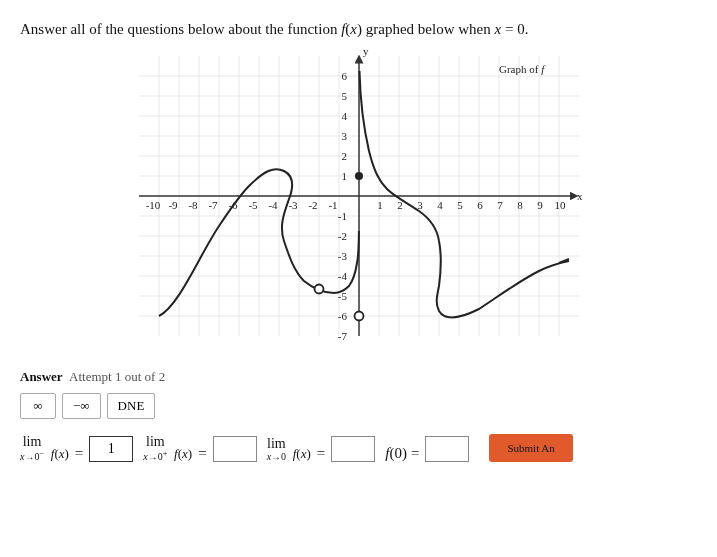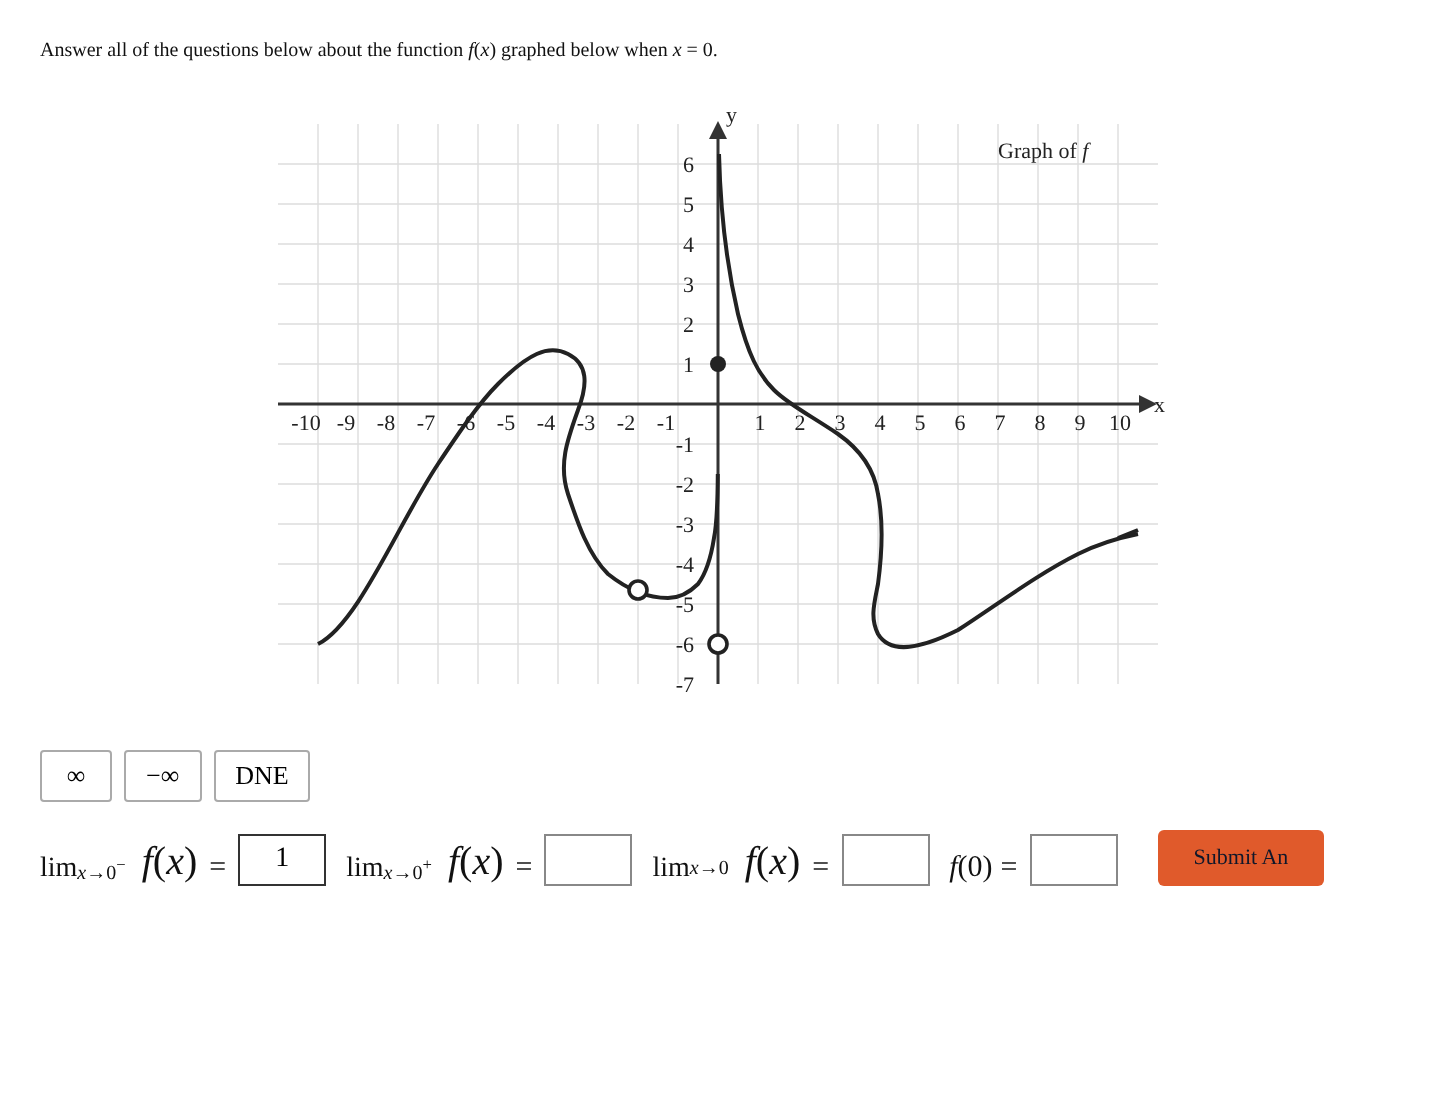--- a/index.html
+++ b/index.html
@@ -6,22 +6,21 @@
     body {
       font-family: Georgia, 'Times New Roman', serif;
       background: #fff;
       width: 717px;
       min-height: 557px;
       padding: 18px 20px 18px 20px;
       font-size: 14px;
       color: #111;
     }
     .question-text {
-      font-size: 10px;
-      margin-bottom: 14px;
+      font-size: 15px;
       line-height: 1.5;
     }
     .graph-area {
       display: flex;
       justify-content: center;
       margin-bottom: 18px;
       position: relative;
     }
     svg text {
       font-family: Georgia, serif;
@@ -63,21 +62,21 @@
       gap: 10px;
       flex-wrap: wrap;
     }
     .limit-expr {
       display: flex;
       align-items: flex-end;
       gap: 4px;
       font-size: 15px;
     }
     .limit-expr .func {
-      font-size: 20px;
+      font-size: 13px;
       margin-right: 2px;
     }
     .limit-expr .equals {
       font-size: 15px;
       margin-right: 2px;
     }
     .answer-box {
       border: 1.5px solid #888;
       width: 44px;
       height: 26px;
@@ -95,20 +94,21 @@
       border: none;
       padding: 8px 18px;
       font-size: 11px;
       cursor: pointer;
       border-radius: 3px;
       font-family: Georgia, serif;
       margin-left: 10px;
     }
     .lim-stack {
       display: inline-flex;
+      flex-direction: column;
       align-items: center;
       font-size: 15px;
       line-height: 1.1;
     }
     .lim-stack .lim-top {
       font-size: 14px;
     }
     .lim-stack .lim-bot {
       font-size: 10px;
     }
@@ -246,20 +246,24 @@
     <circle cx="240" cy="275" r="4.5" fill="white" stroke="#222" stroke-width="1.8"></circle>
 
     <circle cx="240" cy="135" r="4" fill="#222"></circle>
 
     <circle cx="200" cy="248" r="4.5" fill="white" stroke="#222" stroke-width="1.8"></circle>
 
   </svg>
 </div>
 
 <div class="answer-section">
+  <div class="attempt-label">
+    <strong>Answer</strong>
+    &nbsp;<span>Attempt 1 out of 2</span>
+  </div>
 
   <div class="button-row">
     <button class="btn-sym">∞</button>
     <button class="btn-sym">−∞</button>
     <button class="btn-sym">DNE</button>
   </div>
 
   <div class="limit-row">
 
     <div class="limit-expr">

